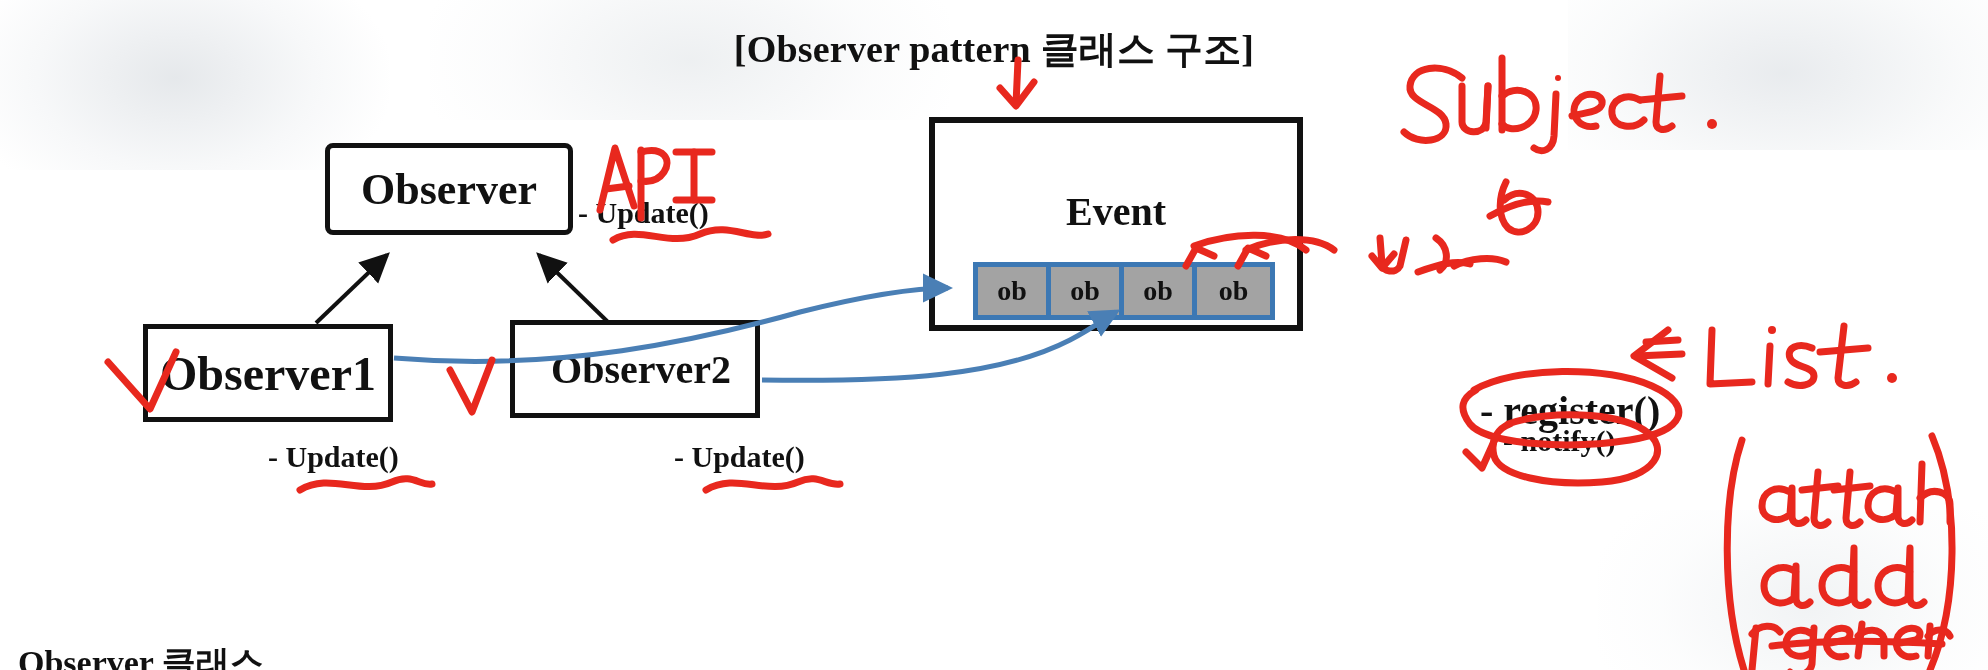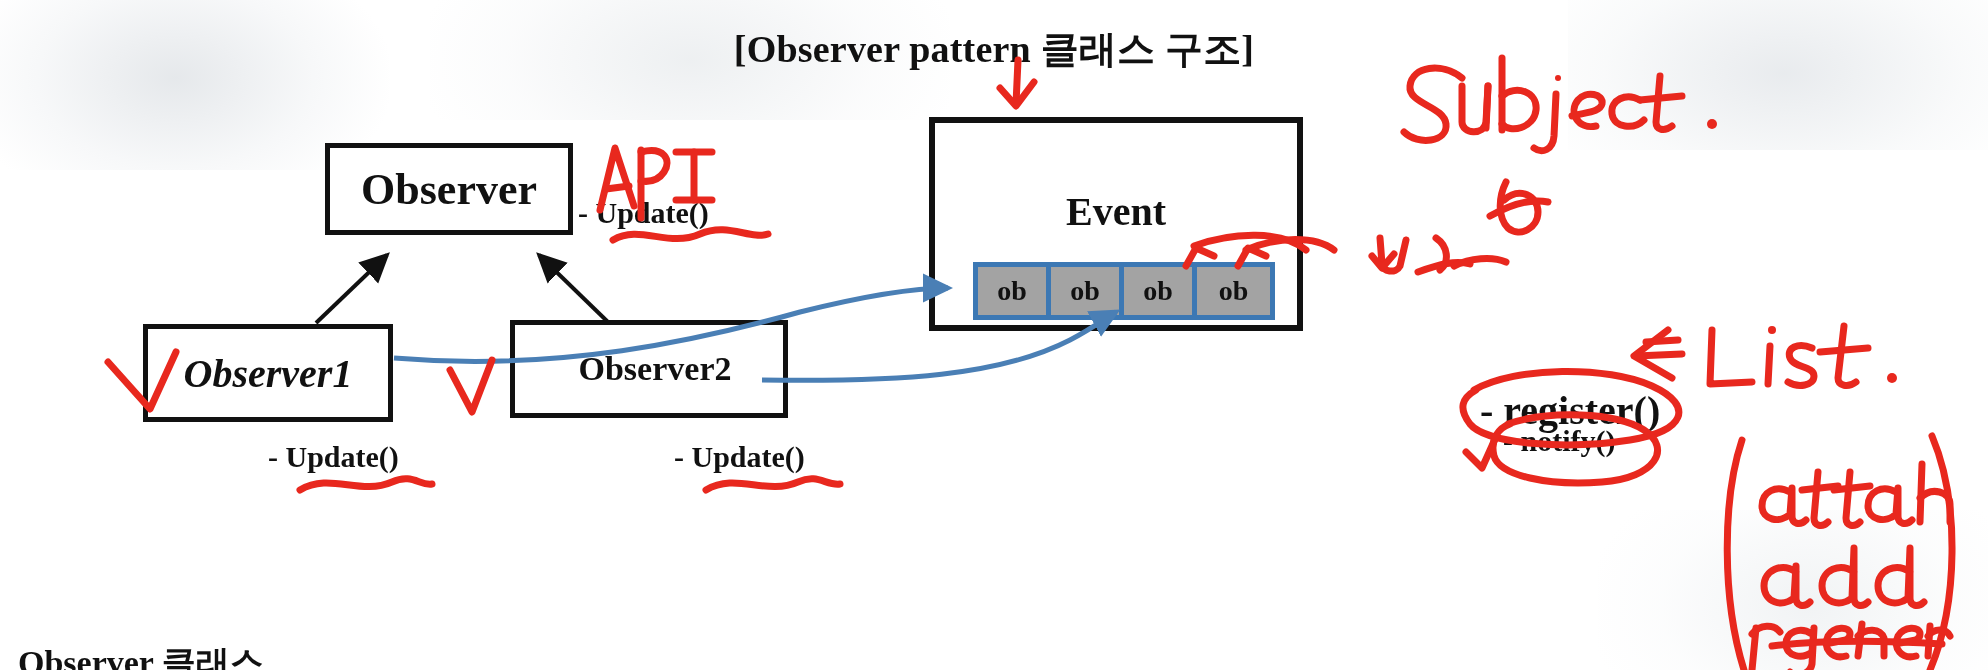--- a/index.html
+++ b/index.html
@@ -63,31 +63,31 @@
     align-items: center;
     justify-content: center;
     color: #111111;
     font-weight: bold;
     box-sizing: border-box;
   }
   .box-observer {
     left: 325px; top: 143px;
     width: 248px; height: 92px;
     font-size: 44px;
+    border-radius: 8px;
   }
   .box-observer1 {
     left: 143px; top: 324px;
     width: 250px; height: 98px;
-    font-size: 40px;
-    font-style: italic;
+    font-size: 48px;
   }
   .box-observer2 {
     left: 510px; top: 320px;
-    width: 278px; height: 98px;
-    font-size: 34px;
+    width: 250px; height: 98px;
+    font-size: 40px;
     padding-left: 12px;
   }
   .box-event {
     left: 929px; top: 117px;
     width: 374px; height: 214px;
     border-width: 6px;
     display: block;
   }
   .event-label {
     position: absolute;

